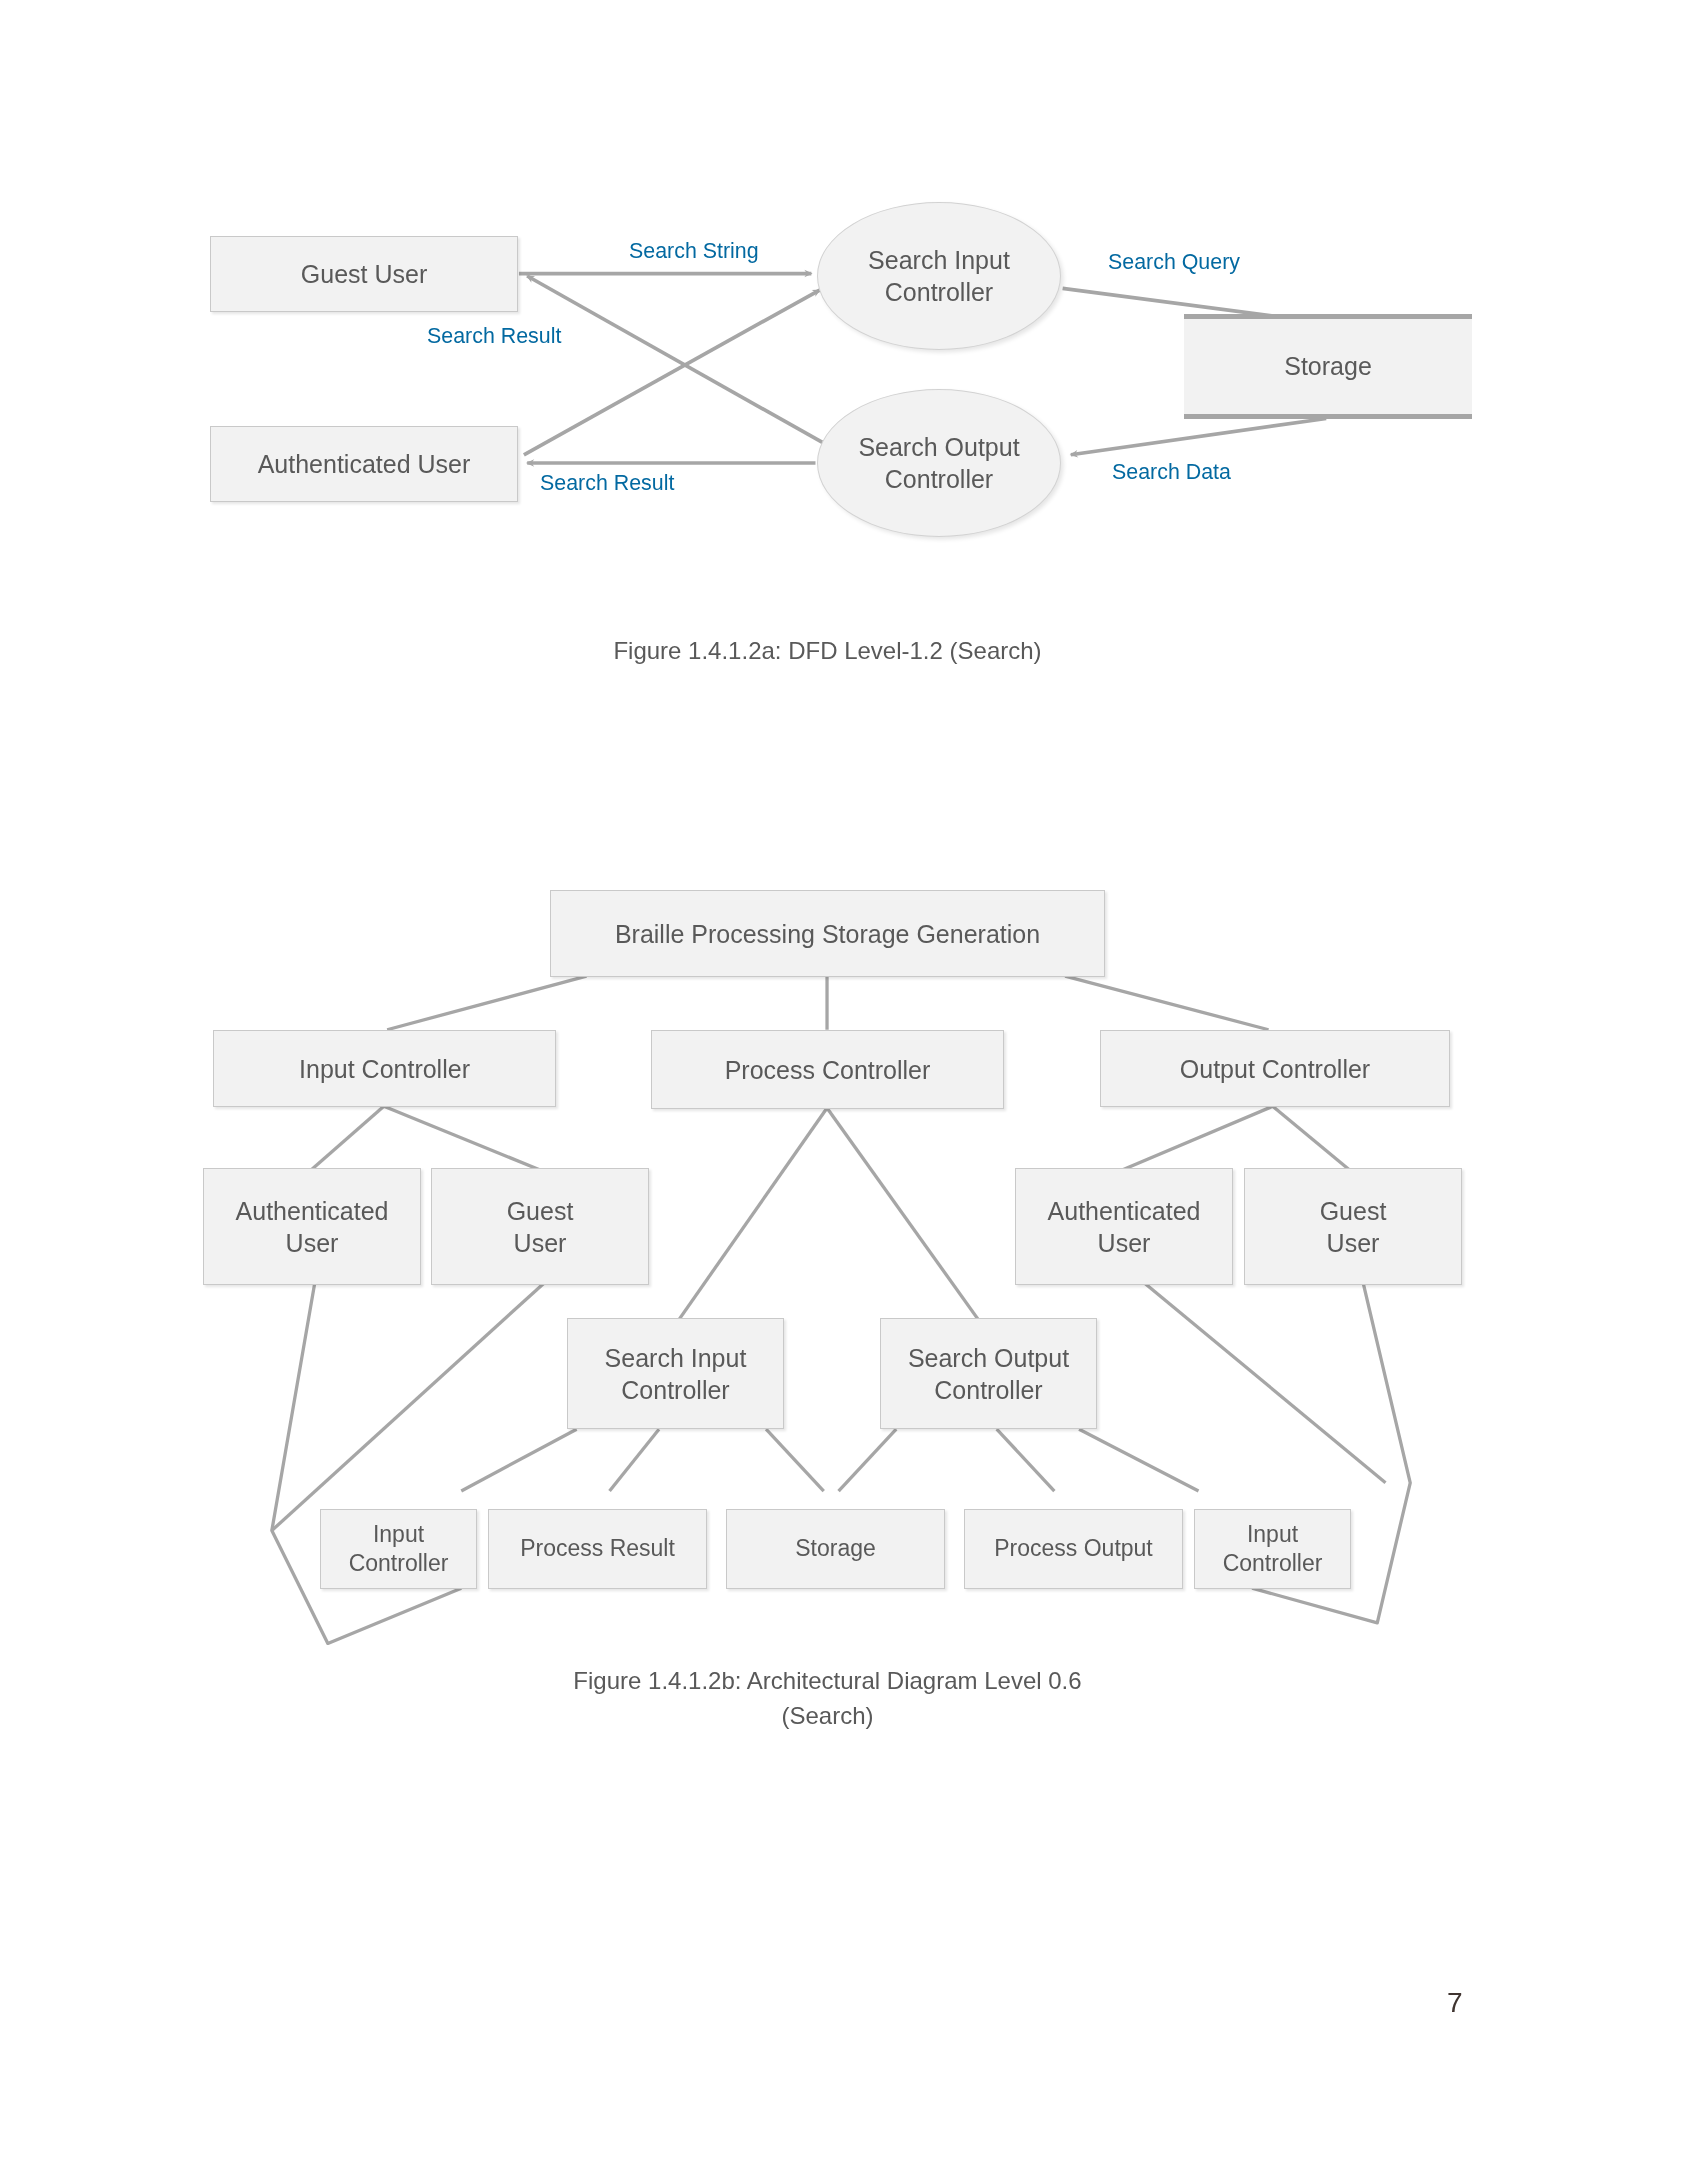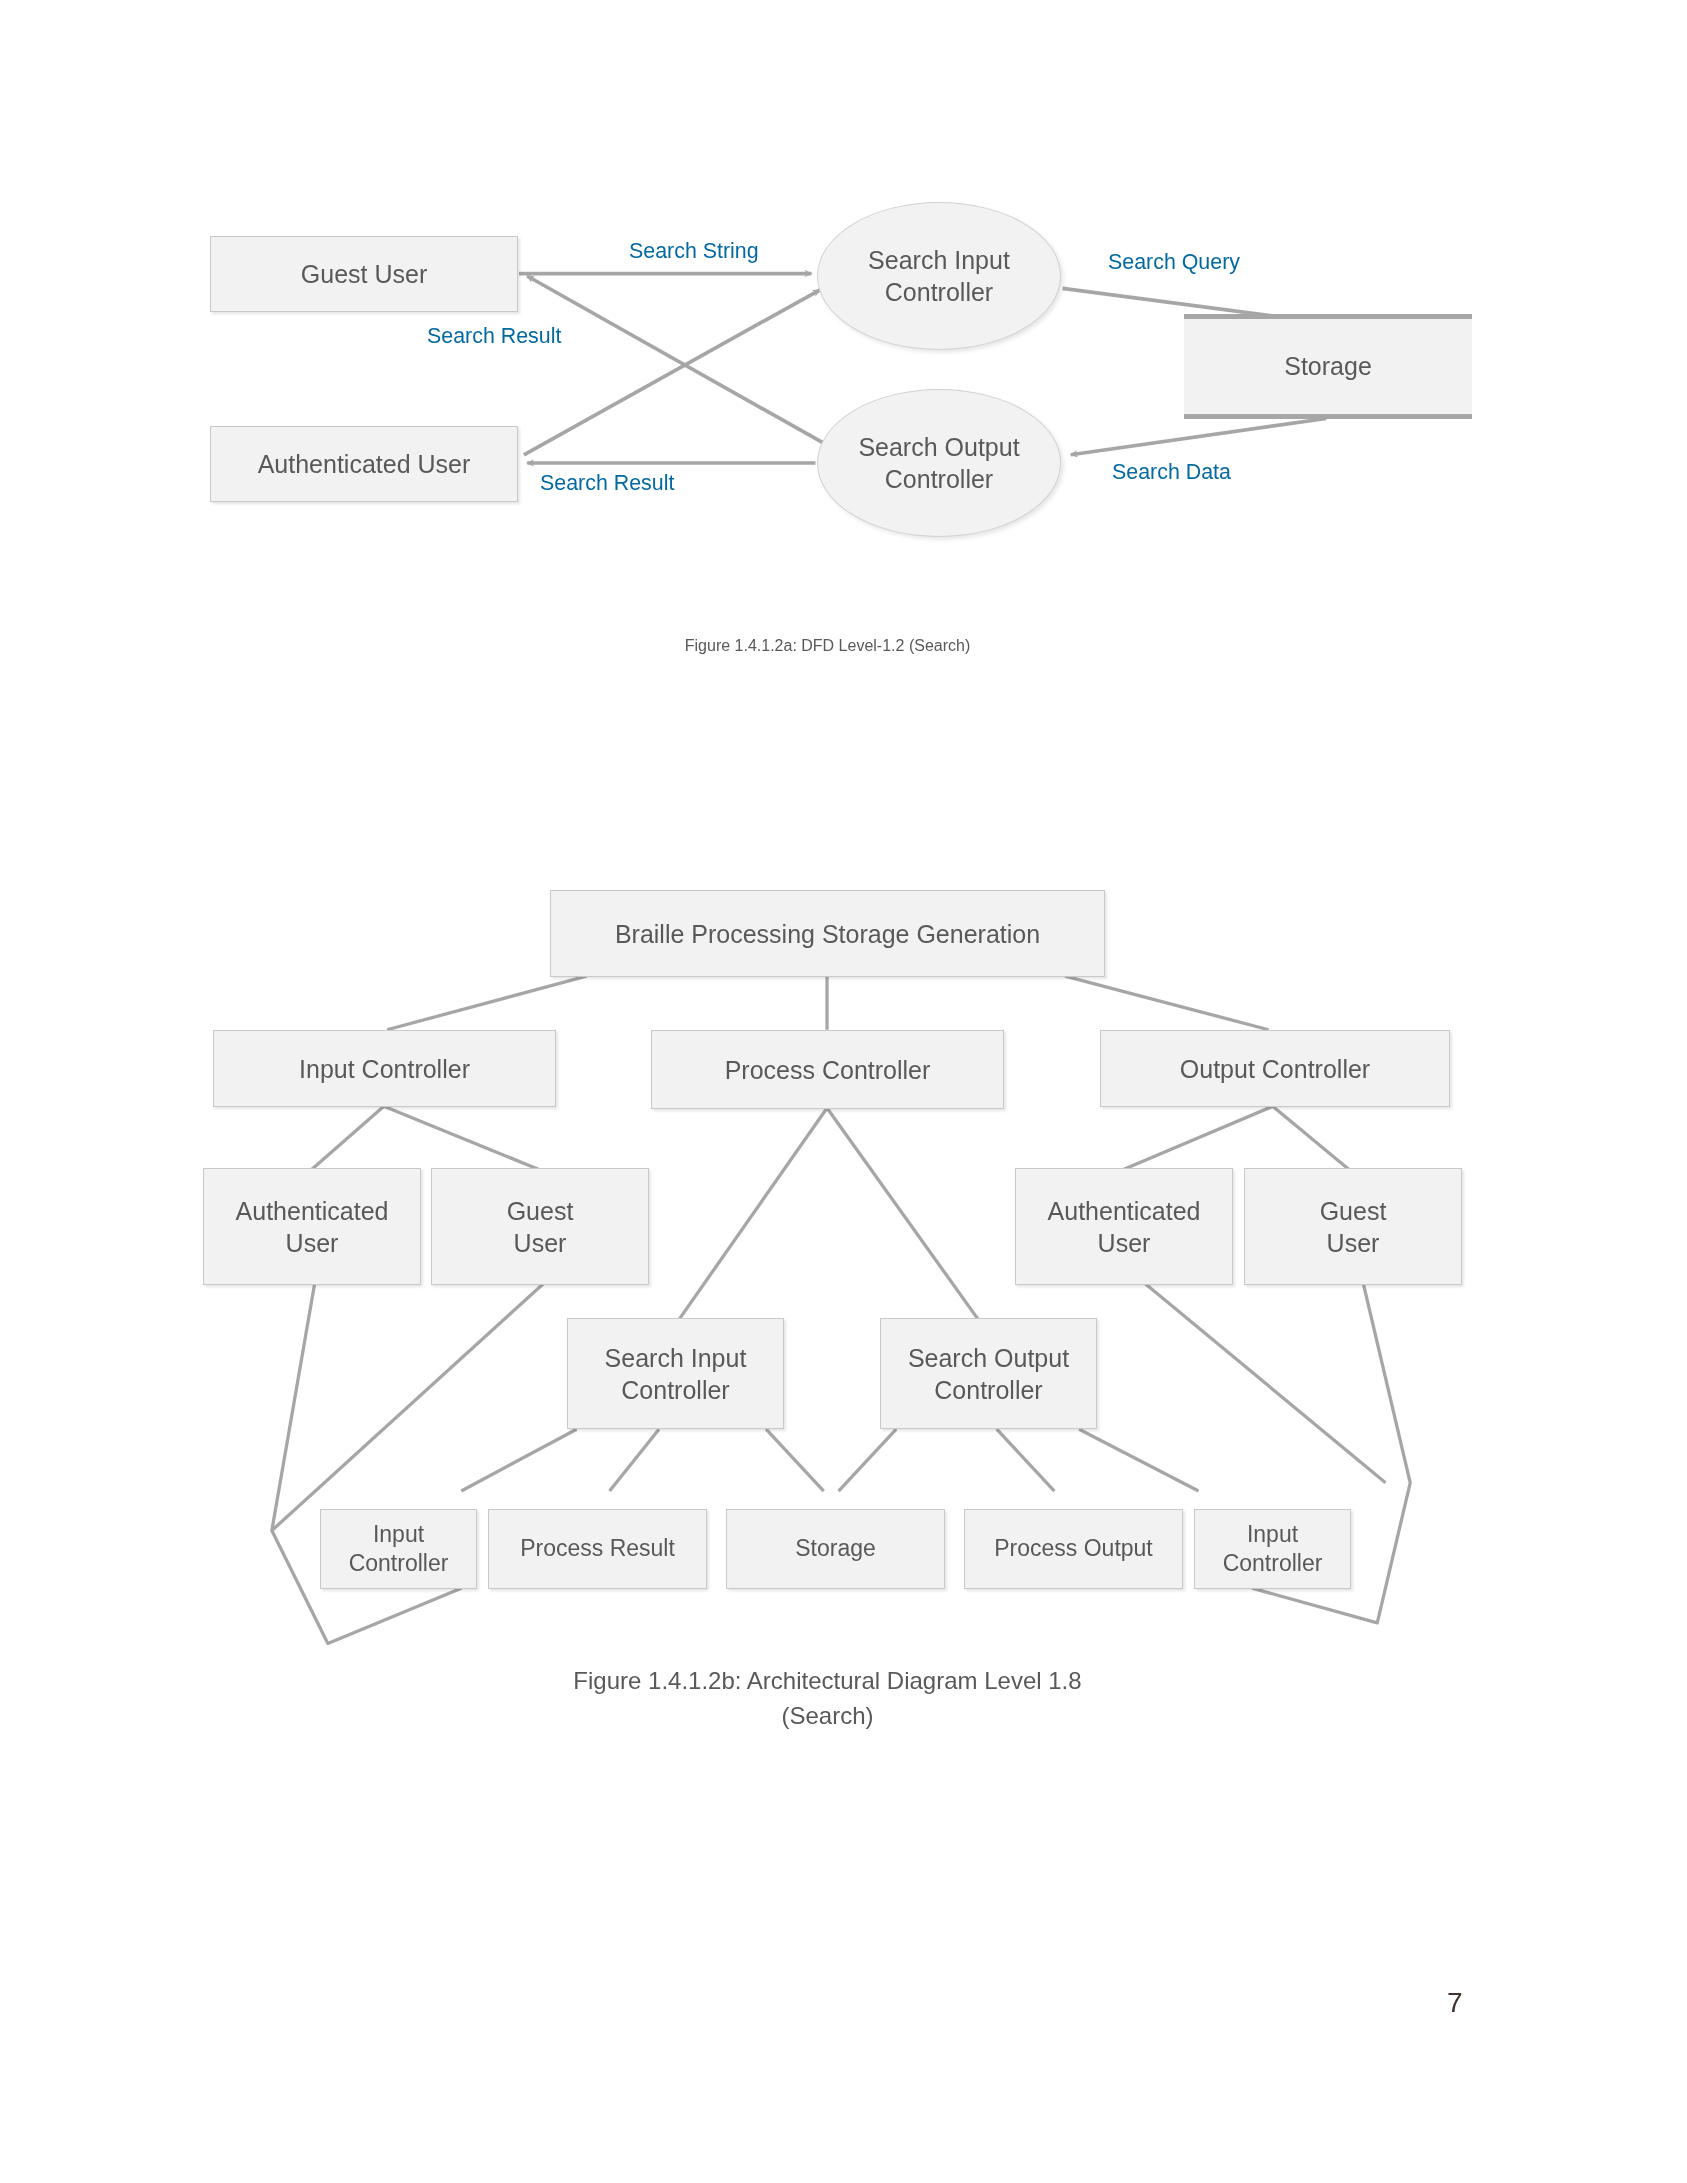--- a/index.html
+++ b/index.html
@@ -170,21 +170,21 @@
   </div>
 
   <div class="edge-label" style="left:1108px;top:250px;font-size:21.4px;text-align:center;">
     <span>Search Query</span>
   </div>
 
   <div class="edge-label" style="left:1112px;top:460px;font-size:21.4px;">
     <span>Search Data</span>
   </div>
 
-  <div class="caption" style="left:432px;top:634px;width:791px;font-size:16px;">
+  <div class="caption" style="left:432px;top:634px;width:791px;font-size:24px;">
     <span>Figure 1.4.1.2a: DFD Level-1.2 (Search)</span>
   </div>
 
   <div class="node" style="left:550px;top:890px;width:555px;height:87px;font-size:25px;">
     <span>Braille Processing Storage Generation</span>
   </div>
 
   <div class="node" style="left:213px;top:1030px;width:343px;height:77px;font-size:25px;">
     <span>Input Controller</span>
   </div>
@@ -259,21 +259,21 @@
   </div>
 
   <div class="node" style="left:1194px;top:1509px;width:157px;height:80px;font-size:23px;">
     <span>
       <span>Input</span><br>
       <span>Controller</span>
     </span>
   </div>
 
   <div class="caption" style="left:432px;top:1664px;width:791px;font-size:24px;">
-    <span>Figure 1.4.1.2b: Architectural Diagram Level 1.8</span><br>
+    <span>Figure 1.4.1.2b: Architectural Diagram Level 0.6</span><br>
     <span>(Search)</span>
   </div>
 
   <div class="page-number" style="left:1447px;top:1987px;font-size:28px;">
     <span>7</span>
   </div>
 
 </div>
 
 

